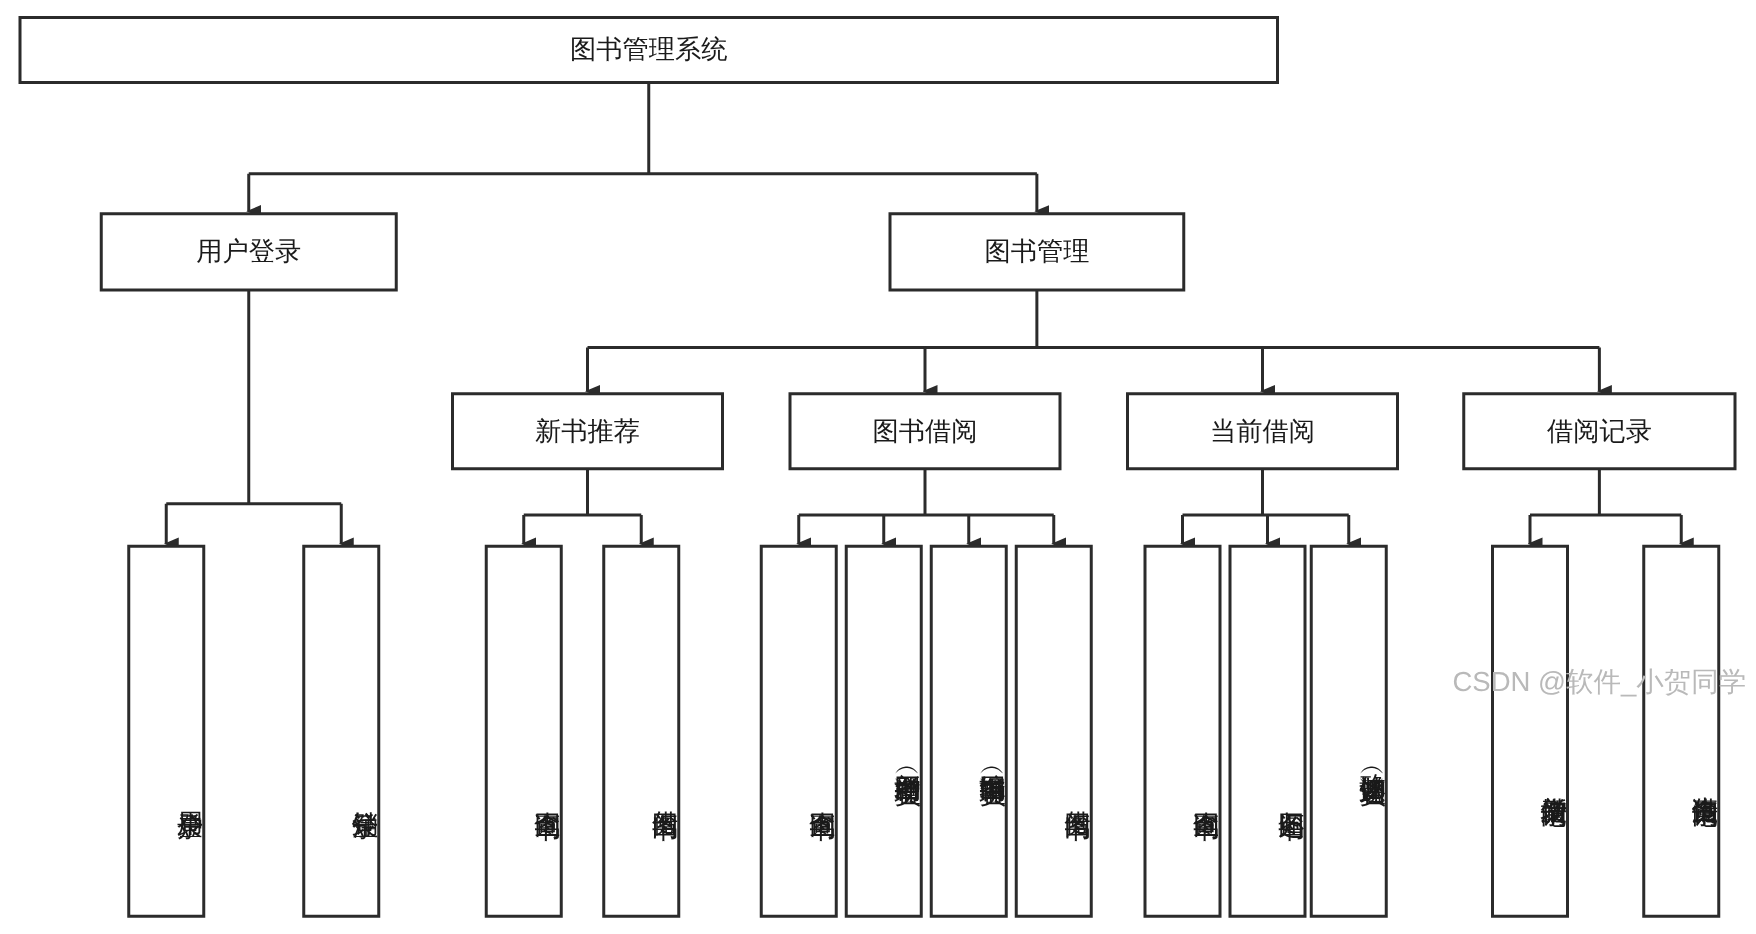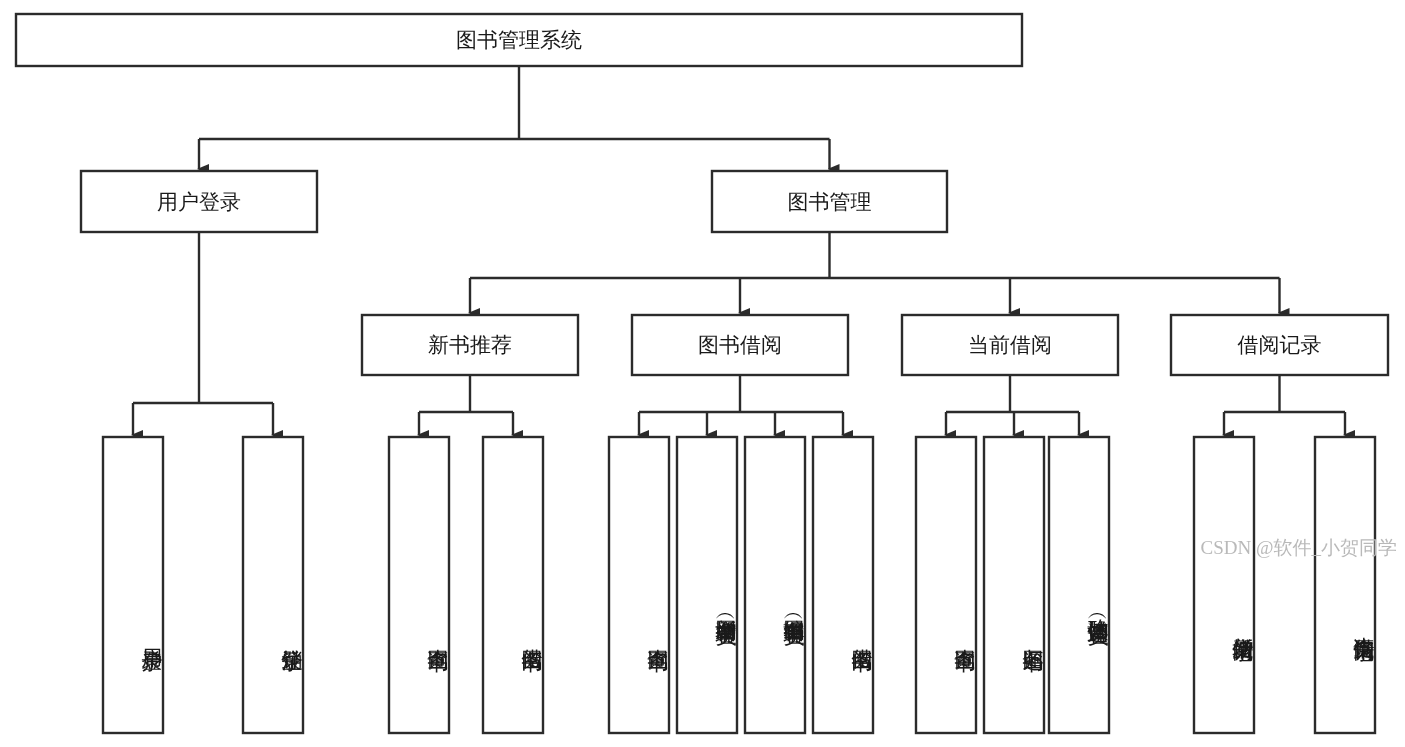--- a/index.html
+++ b/index.html
@@ -61,22 +61,22 @@
     color: #1a1a1a;
     letter-spacing: 1px;
     white-space: nowrap;
     text-align: start;
     pointer-events: none;
   }
   .watermark {
     position: absolute;
     right: 8px;
     bottom: 4px;
-    font-family: Liberation Serif, serif;
-    font-size: 19px;
+    font-family: Liberation Sans, sans-serif;
+    font-size: 22px;
     color: #b9b9b9;
     white-space: nowrap;
     pointer-events: none;
   }
 </style>
 </head>
 <body>
 
 <div id="diagram-root">
 

